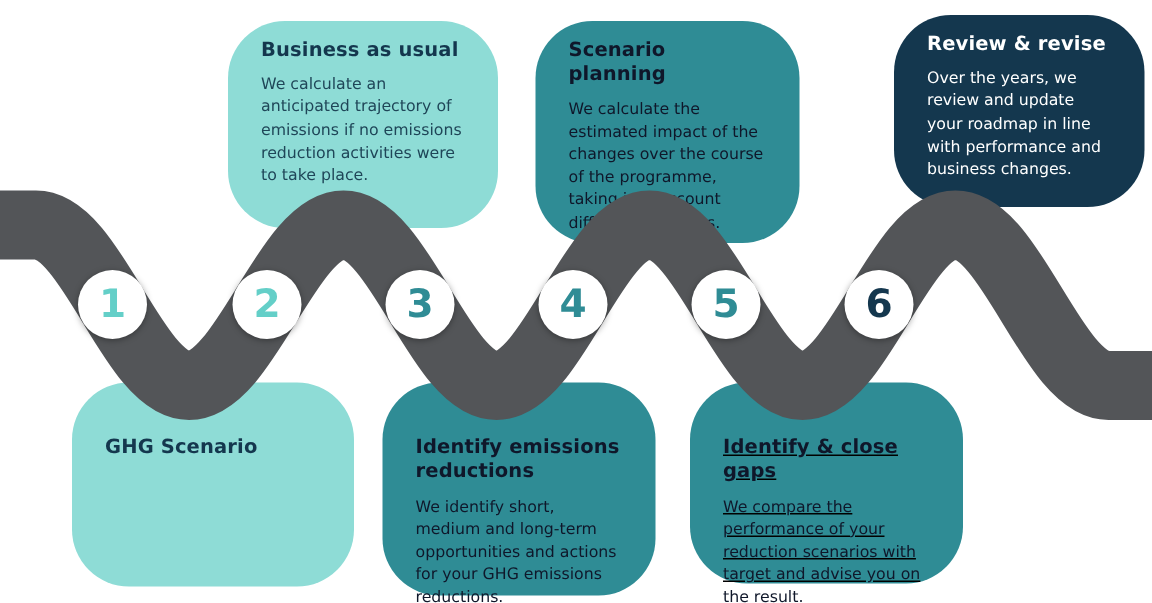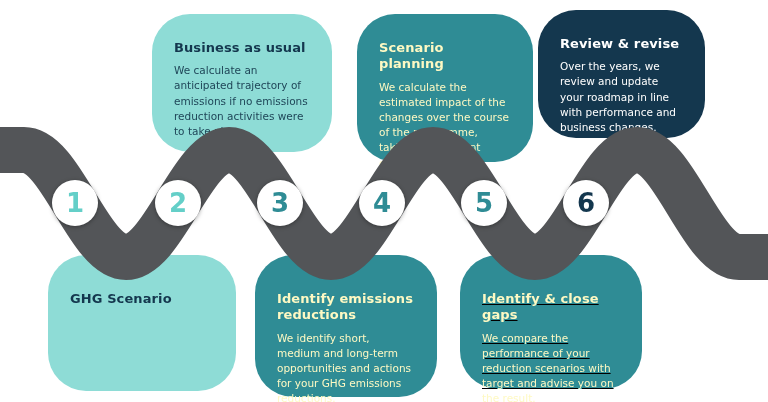--- a/index.html
+++ b/index.html
@@ -7,42 +7,42 @@
     position:relative;
     width:768px;height:402px;
     background:#ffffff;
     overflow:hidden;
     font-family:"DejaVu Sans", "Liberation Sans", sans-serif;
   }
   .card{
     position:absolute;
     border-radius:38px;
     box-sizing:border-box;
-    padding:26px 22px 18px 22px;
+    padding:12px 22px 18px 22px;
     z-index:1;
   }
   .card--aqua{background:#8EDCD6;}
   .card--teal{background:#2F8C95;}
   .card--navy{background:#14374E;}
   .card--bottom{padding-top:36px;}
   .card h3{
     margin:0 0 7px 0;
     font-size:13px;
     font-weight:bold;
     line-height:1.25;
     letter-spacing:.1px;
   }
   .card p{
     margin:0;
     font-size:10.5px;
     line-height:1.45;
   }
   .card--aqua h3{color:#14374E;}
   .card--aqua p{color:#1F4658;}
-  .card--teal h3, .card--teal p{color:#fef9c3;}
+  .card--teal h3, .card--teal p{color:#0f172a;}
   .card--navy h3, .card--navy p{color:#ffffff;}
   .road-svg{
     position:absolute;left:0;top:0;z-index:2;pointer-events:none;
   }
   .step-circle{
     position:absolute;
     width:46px;height:46px;
     border-radius:50%;
     background:#ffffff;
     z-index:3;
@@ -76,21 +76,21 @@
   <div class="card card--teal" style="left:357px;top:14px;width:176px;height:148px;">
     <h3>Scenario planning</h3>
     <p>We calculate the estimated impact of the changes over the course of the programme, taking into account different scenarios.</p>
   </div>
 
   <div class="card card--teal card--bottom" style="left:460px;top:255px;width:182px;height:134px;text-decoration:underline;">
     <h3>Identify &amp; close gaps</h3>
     <p>We compare the performance of your reduction scenarios with target and advise you on the result.</p>
   </div>
 
-  <div class="card card--navy" style="left:538px;top:10px;width:167px;height:128px;">
+  <div class="card card--navy" style="left:596px;top:10px;width:167px;height:128px;">
     <h3>Review &amp; revise</h3>
     <p>Over the years, we review and update your roadmap in line with performance and business changes.</p>
   </div>
 
   <svg class="road-svg" width="768" height="402" viewBox="0 0 768 402">
     <path d="M -12 150 L 24 150
              C 61 150, 89 257, 126 257
              C 163 257, 192 150, 229 150
              C 266 150, 294 257, 331 257
              C 368 257, 396 150, 433 150

